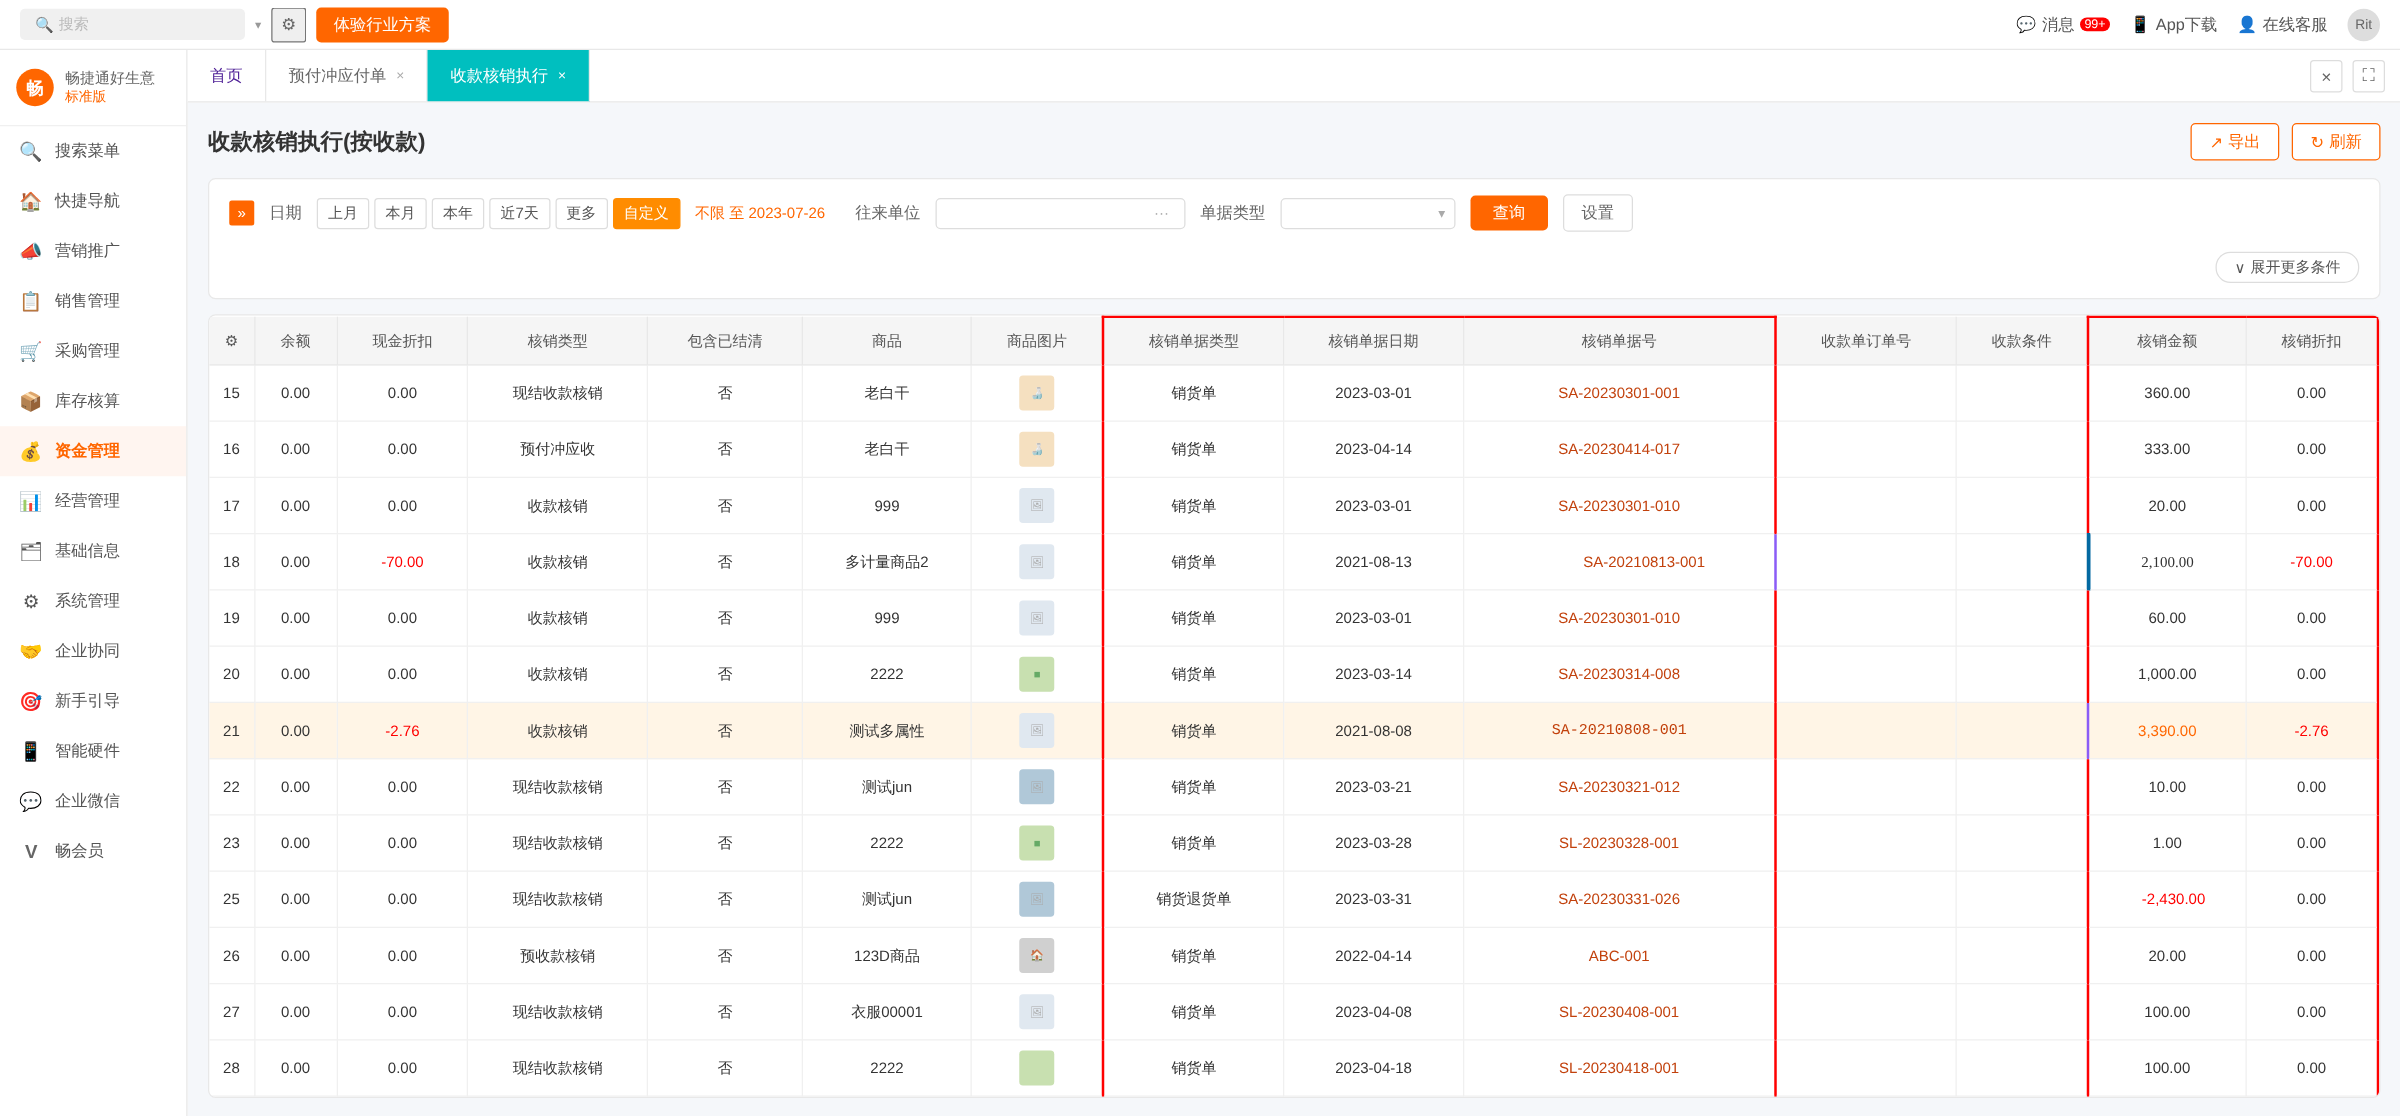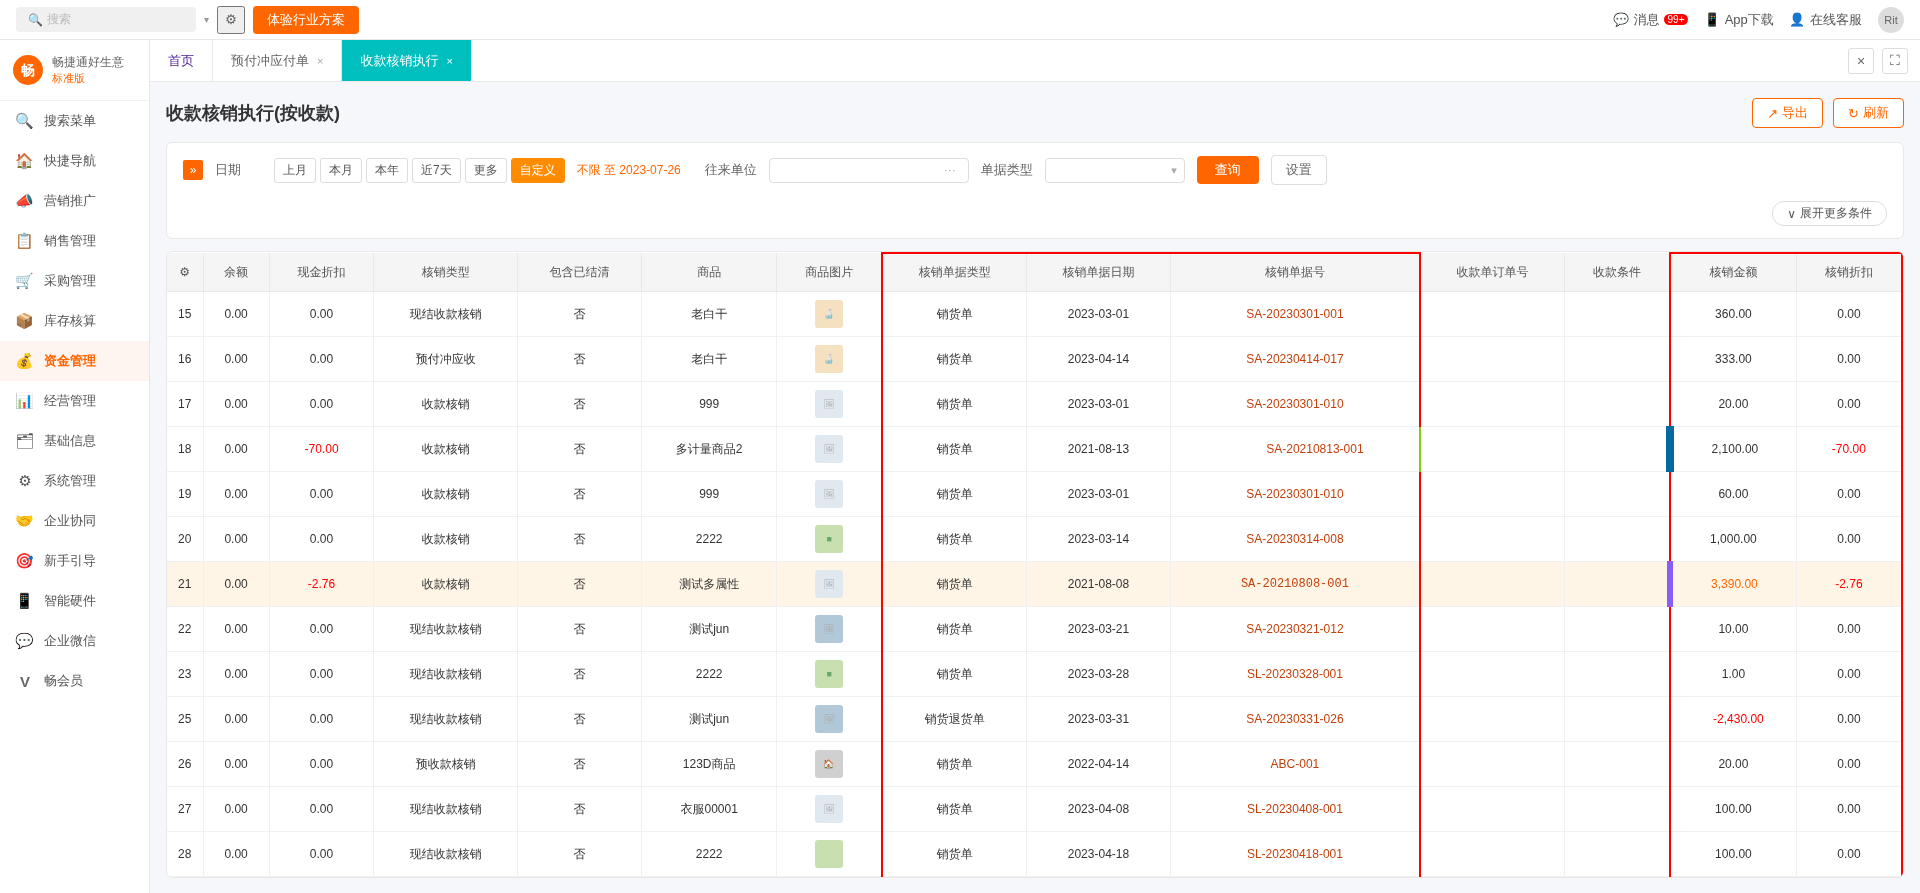--- a/index.html
+++ b/index.html
@@ -92,21 +92,21 @@
     
     .filter-bar {
       background: #fff;
       border-radius: 6px;
       padding: 12px 16px;
       margin-bottom: 12px;
       border: 1px solid #e8e8e8;
     }
     .filter-row { display: flex; align-items: center; gap: 12px; flex-wrap: wrap; }
     .filter-label { color: #666; font-size: 13px; white-space: nowrap; }
-    .filter-date-btns { display: flex; gap: 4px; margin-left: 21px; }
+    .filter-date-btns { display: flex; gap: 4px; }
     .date-btn { padding: 3px 8px; border: 1px solid #ddd; border-radius: 3px; cursor: pointer; font-size: 12px; color: #555; background: #fff; }
     .date-btn.custom { background: #ff8c00; color: #fff; border-color: #ff8c00; text-align: right; }
     .date-range { color: #f60; font-size: 12px; }
     .filter-separator { color: #ddd; }
     .filter-input-wrap { display: flex; align-items: center; border: 1px solid #ddd; border-radius: 4px; padding: 4px 10px; background: #fff; min-width: 200px; gap: 4px; }
     .filter-input-wrap input { border: none; outline: none; font-size: 13px; width: 100%; }
     .ellipsis-btn { color: #aaa; cursor: pointer; font-size: 12px; }
     .filter-select { border: 1px solid #ddd; border-radius: 4px; padding: 4px 24px 4px 10px; font-size: 13px; color: #555; background: #fff; cursor: pointer; appearance: none; min-width: 140px; }
     .select-wrap { position: relative; display: inline-flex; align-items: center; }
     .select-wrap::after { content: '▾'; position: absolute; right: 8px; color: #aaa; pointer-events: none; font-size: 11px; }
@@ -413,24 +413,24 @@
       <td>收款核销</td>
       <td>否</td>
       <td>多计量商品2</td>
       <td>
                     <div class="img-placeholder" style="background:#e0e8f0;">
                       <span style="font-size:9px;color:#aaa;">🖼</span>
                     </div>
                   </td>
       <td style="border-left: 2px solid red;">销货单</td>
       <td>2021-08-13</td>
-      <td style="border-right: 2px solid #84cc16; padding-left: 48px;"><a class="link-text" href="#">SA-20210813-001</a></td>
-      <td></td>
-      <td></td>
-      <td style="border-left: 8px solid #0369a1;" class="">2,100.00</td>
+      <td style="border-right: 2px solid #8b5cf6; padding-left: 48px;"><a class="link-text" href="#">SA-20210813-001</a></td>
+      <td></td>
+      <td></td>
+      <td style="border-left: 3px solid #0369a1; font-family: Liberation Serif, serif;" class="">2,100.00</td>
       <td style="border-right: 2px solid red;" class="red-text">-70.00</td>
     </tr>
                 <tr>
       <td>19</td>
       <td>0.00</td>
       <td class="">0.00</td>
       <td>收款核销</td>
       <td>否</td>
       <td>999</td>
       <td>
@@ -476,21 +476,21 @@
       <td>
                     <div class="img-placeholder" style="background:#e0e8f0;">
                       <span style="font-size:9px;color:#aaa;">🖼</span>
                     </div>
                   </td>
       <td style="border-left: 2px solid red;">销货单</td>
       <td>2021-08-08</td>
       <td style="border-right: 2px solid red; font-family: Liberation Mono, monospace;"><a class="link-text" href="#">SA-20210808-001</a></td>
       <td></td>
       <td></td>
-      <td style="border-left: 6px solid #8b5cf6;" class="orange-text">3,390.00</td>
+      <td style="border-left: 2px solid #8b5cf6;" class="orange-text">3,390.00</td>
       <td style="border-right: 2px solid red;" class="red-text">-2.76</td>
     </tr>
                 <tr>
       <td>22</td>
       <td>0.00</td>
       <td class="">0.00</td>
       <td>现结收款核销</td>
       <td>否</td>
       <td>测试jun</td>
       <td>

